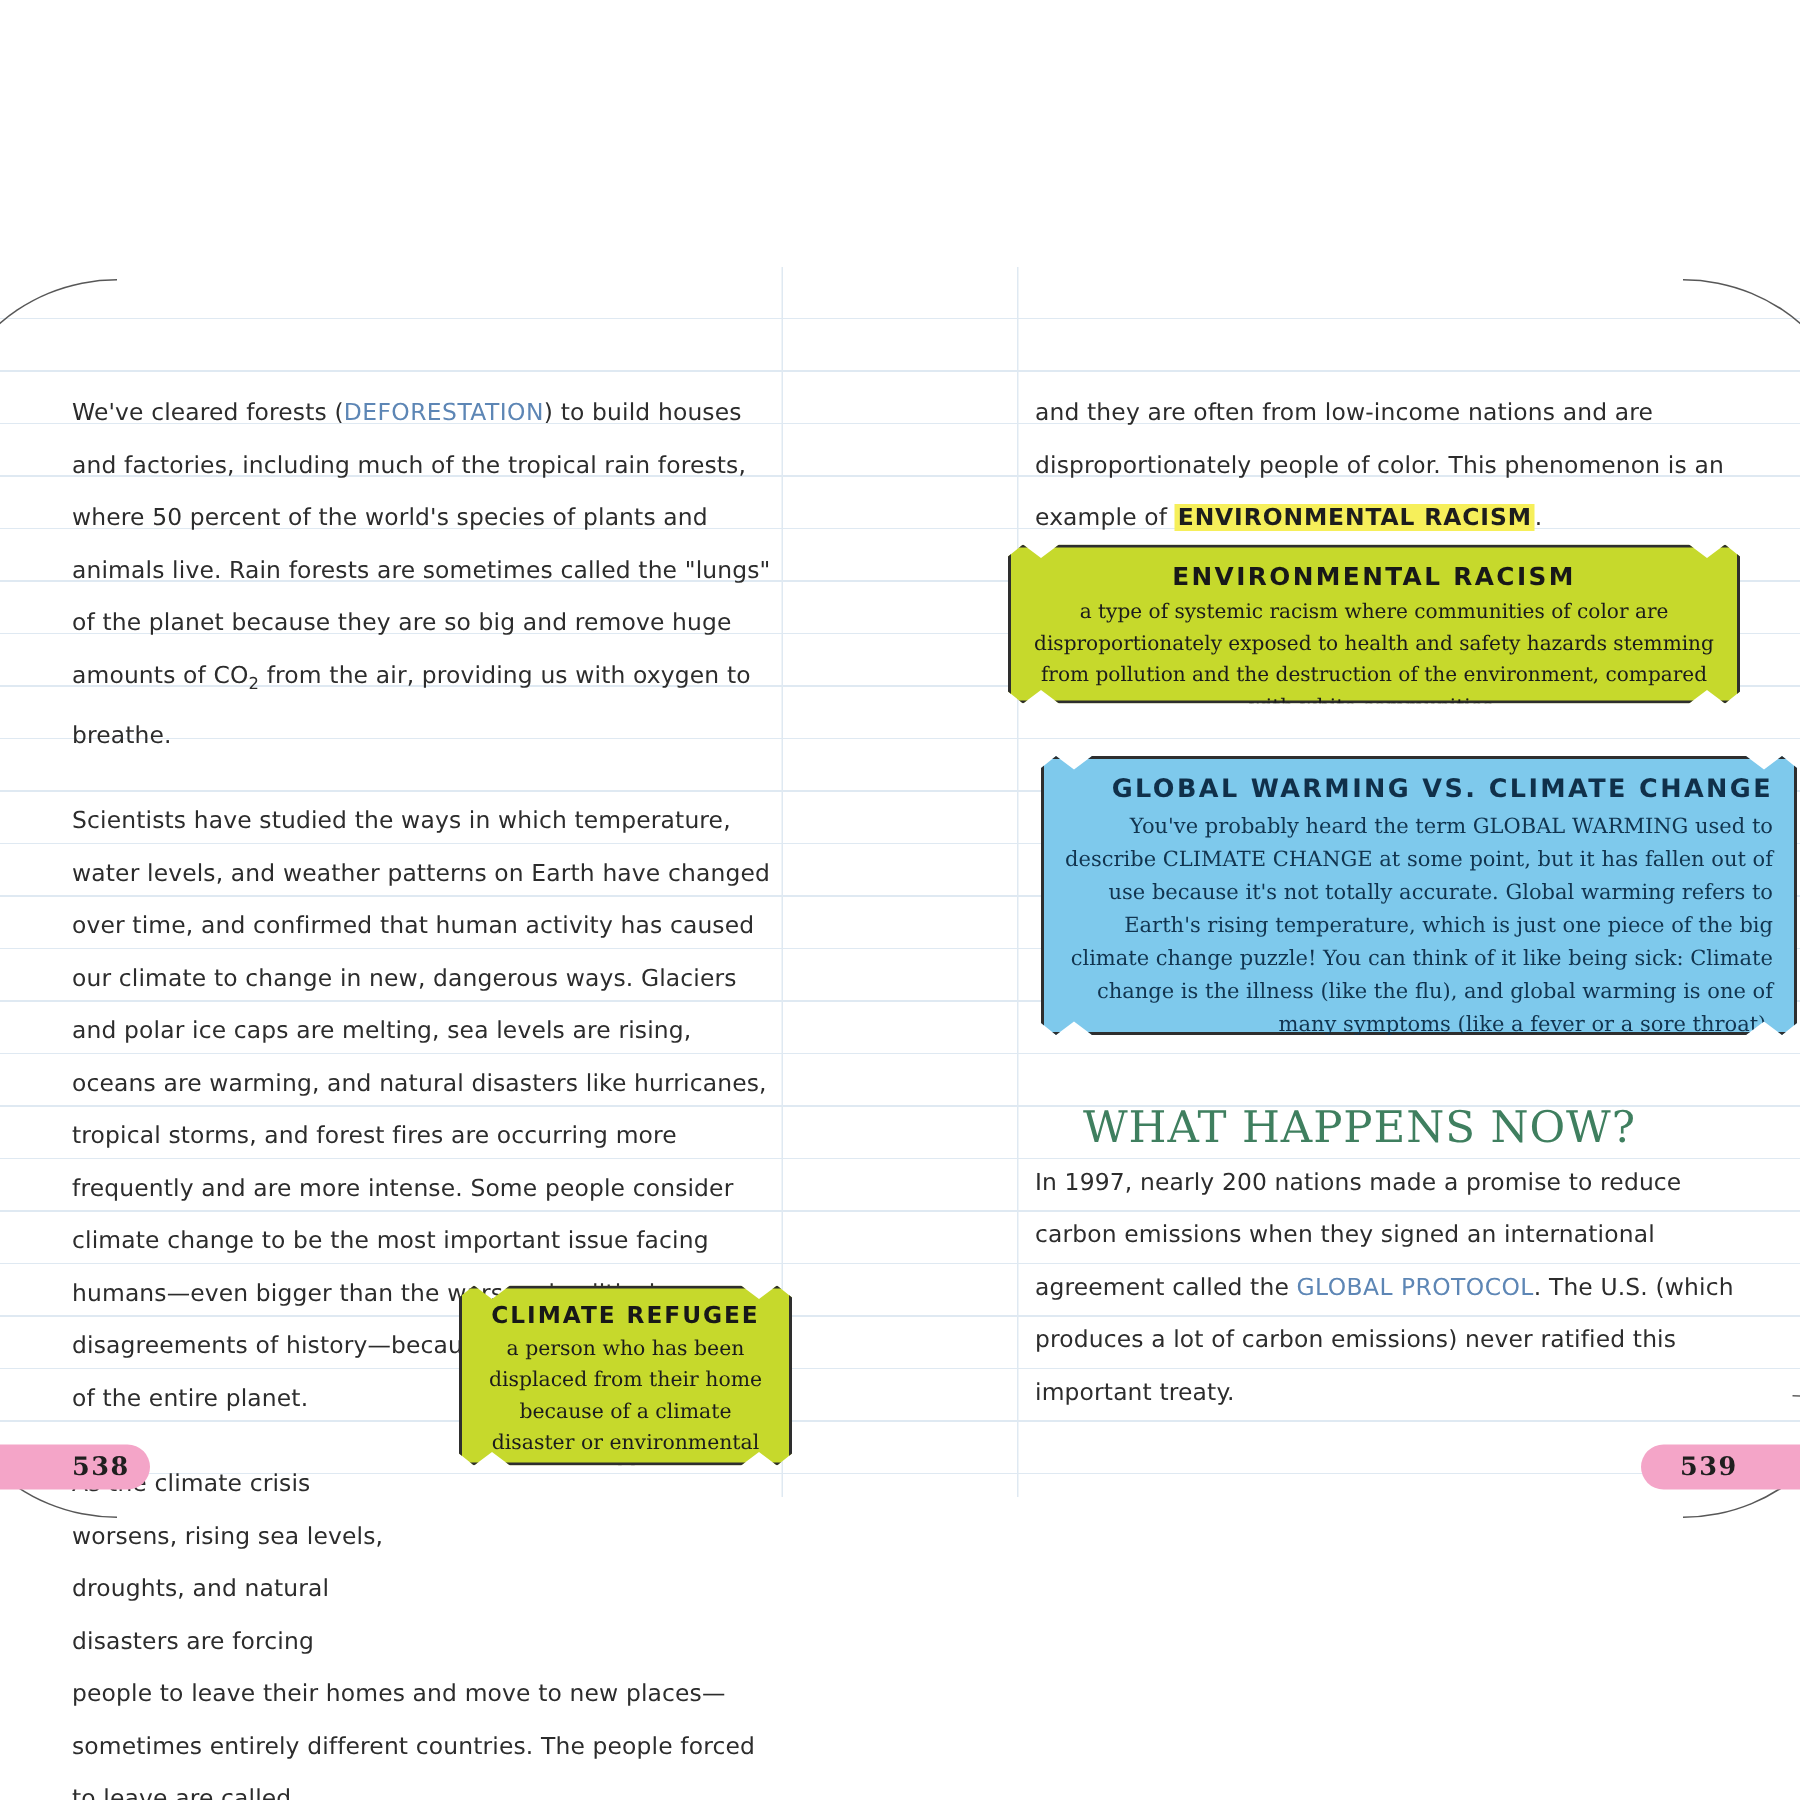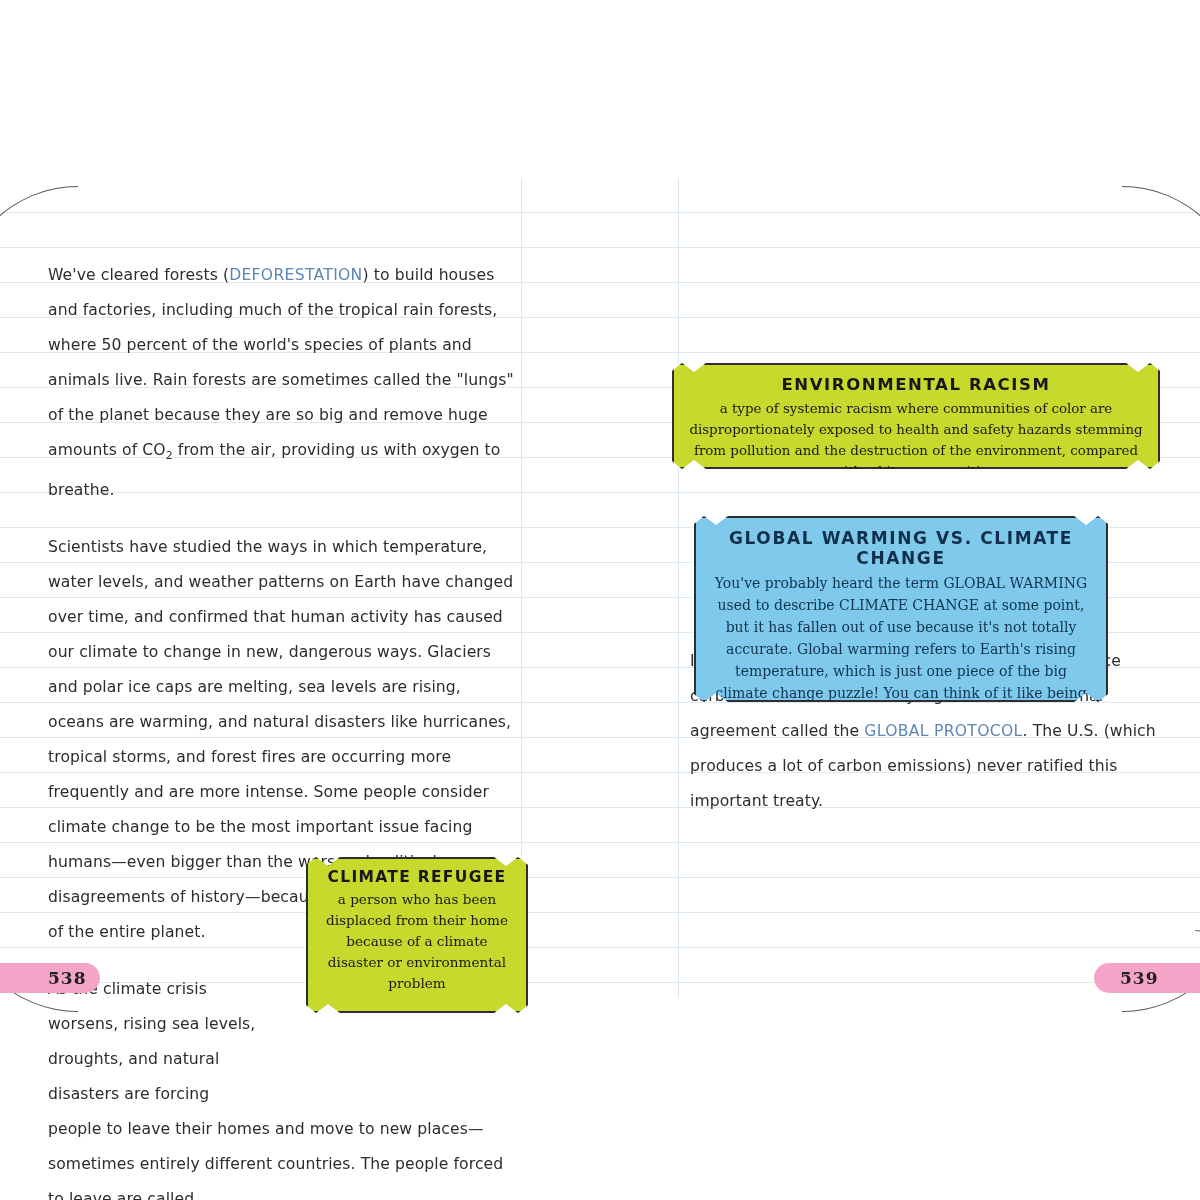--- a/index.html
+++ b/index.html
@@ -163,29 +163,29 @@
   }
 
   #callout-env-racism {
     left: 672px; top: 363px;
     width: 488px; height: 106px;
   }
   #callout-env-racism .c-title { font-size: 16.5px; margin-bottom: 4px; }
   #callout-env-racism .c-def   { font-size: 13.4px; line-height: 21px; }
 
   #callout-gw-vs-cc {
-    left: 694px; top: 516px;
-    width: 414px; height: 186px;
+    left: 694px; top: 504px;
+    width: 504px; height: 186px; text-align: right;
   }
   #callout-gw-vs-cc .c-title { font-size: 17px; margin-bottom: 4px; color:#10304a;}
   #callout-gw-vs-cc .c-def   { font-size: 14px; line-height: 22px; color:#11344f; }
 
   #callout-climate-refugee {
     left: 306px; top: 857px;
-    width: 222px; height: 156px;
+    width: 222px; height: 120px;
     padding: 9px 10px;
   }
   #callout-climate-refugee .c-title { font-size: 15.5px; margin-bottom: 3px; letter-spacing:1.3px;}
   #callout-climate-refugee .c-def   { font-size: 13.6px; line-height: 21px; }
 
   
   .flow-spacer {
     float: right;
     width: 250px;
     height: 128px;
@@ -251,20 +251,23 @@
 
     <p class="body">Scientists have studied the ways in which temperature, water levels, and weather patterns on Earth have changed over time, and confirmed that human activity has caused our climate to change in new, dangerous ways. Glaciers and polar ice caps are melting, sea levels are rising, oceans are warming, and natural disasters like hurricanes, tropical storms, and forest fires are occurring more frequently and are more intense. Some people consider climate change to be the most important issue facing humans—even bigger than the wars and political disagreements of history—because it affects the livability of the entire planet.</p>
 
     <p class="body tight">
       <span class="flow-spacer"></span><span>As the climate crisis worsens, rising sea levels, droughts, and natural disasters are forcing people to leave their homes and move to new places—sometimes entirely different countries. The people forced to leave are called </span>
     </p>
   </div>
 
   <div class="col" id="col-right">
 
+    <p class="body">
+      <span>and they are often from low-income nations and are disproportionately people of color. This phenomenon is an example of </span><span class="hl">ENVIRONMENTAL RACISM</span><span>.</span>
+    </p>
 
     <div style="height:330px;"></div>
 
     <h2 class="section big">WHAT HAPPENS NOW?</h2>
 
     <p class="body">
       <span>In 1997, nearly 200 nations made a promise to reduce carbon emissions when they signed an international agreement called the </span><span class="term-blue">GLOBAL PROTOCOL</span><span>. The U.S. (which produces a lot of carbon emissions) never ratified this important treaty.</span>
     </p>
 
   </div>

